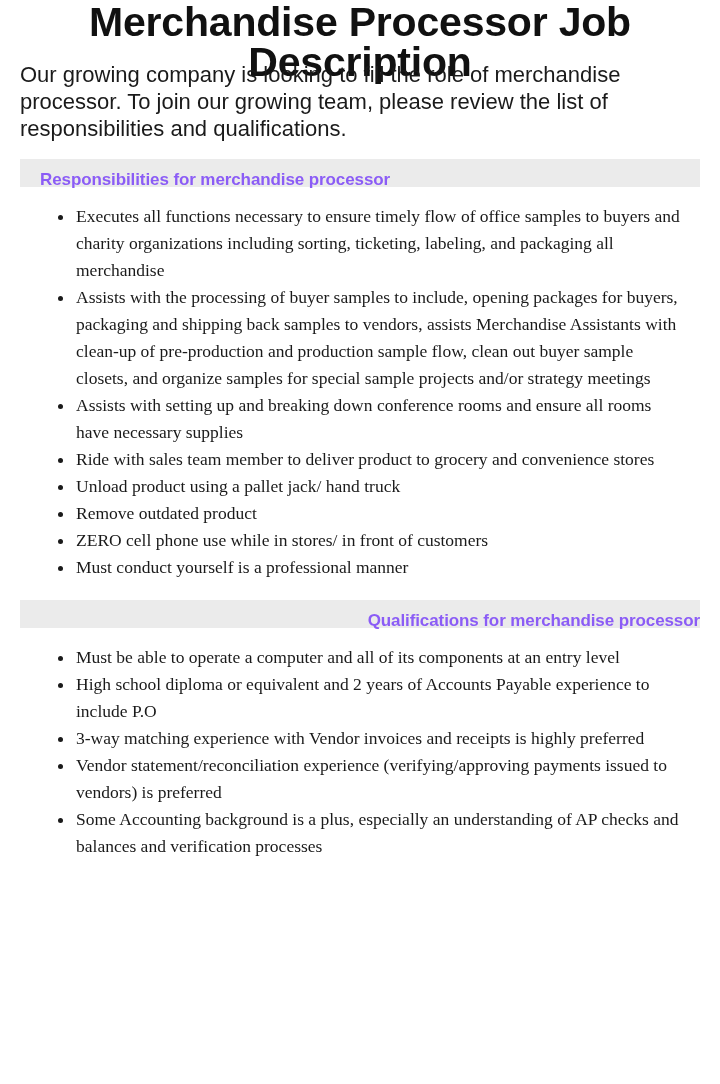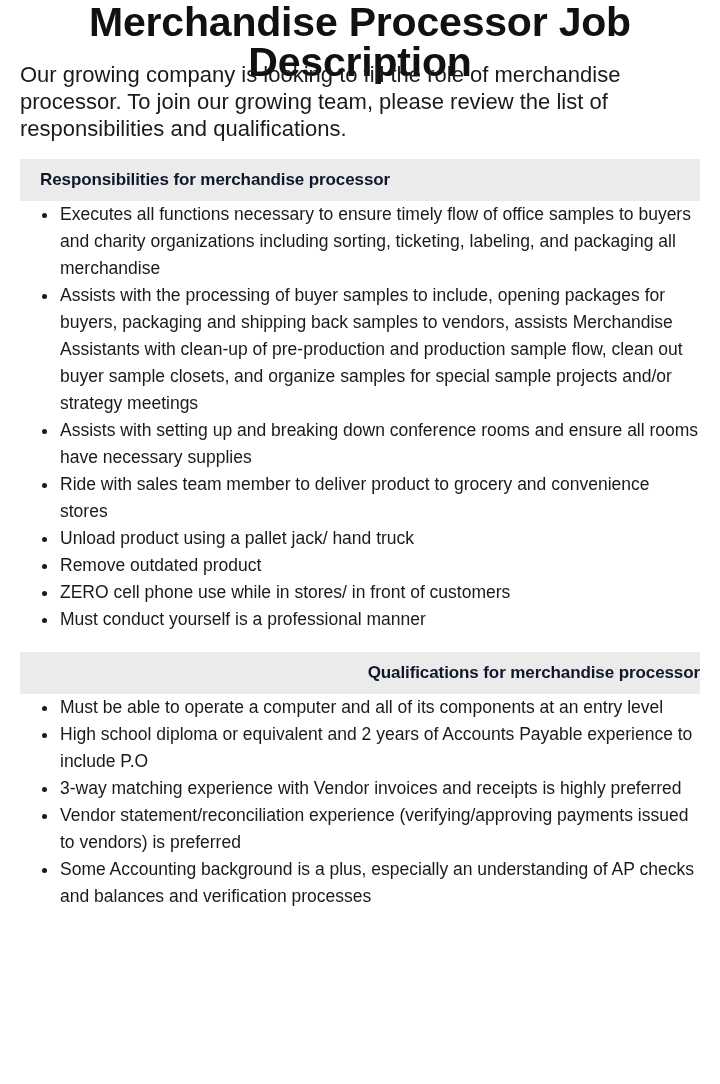--- a/index.html
+++ b/index.html
@@ -30,34 +30,35 @@
       letter-spacing: -0.2px;
     }
     .intro {
       margin: 15px 0 0 0;
       font-size: 22px;
       line-height: 27px;
       color: #1a1a1a;
     }
     .section-header {
       background: #ebebeb;
-      height: 42px;
+      height: 28px;
       line-height: 42px;
       padding-left: 20px;
       font-size: 17px;
       font-weight: bold;
-      color: #0f172a;
+      color: #8b5cf6;
       letter-spacing: -0.1px;
     }
     .resp-header { margin-top: 17px; }
     .qual-header { margin-top: 19px; text-align: right; }
     ul.list {
-      margin: 0;
+      margin: 16px;
       padding: 0 0 0 40px;
       list-style: none;
+      font-family: Liberation Serif, serif;
     }
     ul.list li {
       position: relative;
       font-size: 17.5px;
       line-height: 27px;
       color: #1a1a1a;
     }
     ul.list li::before {
       content: "";
       position: absolute;

